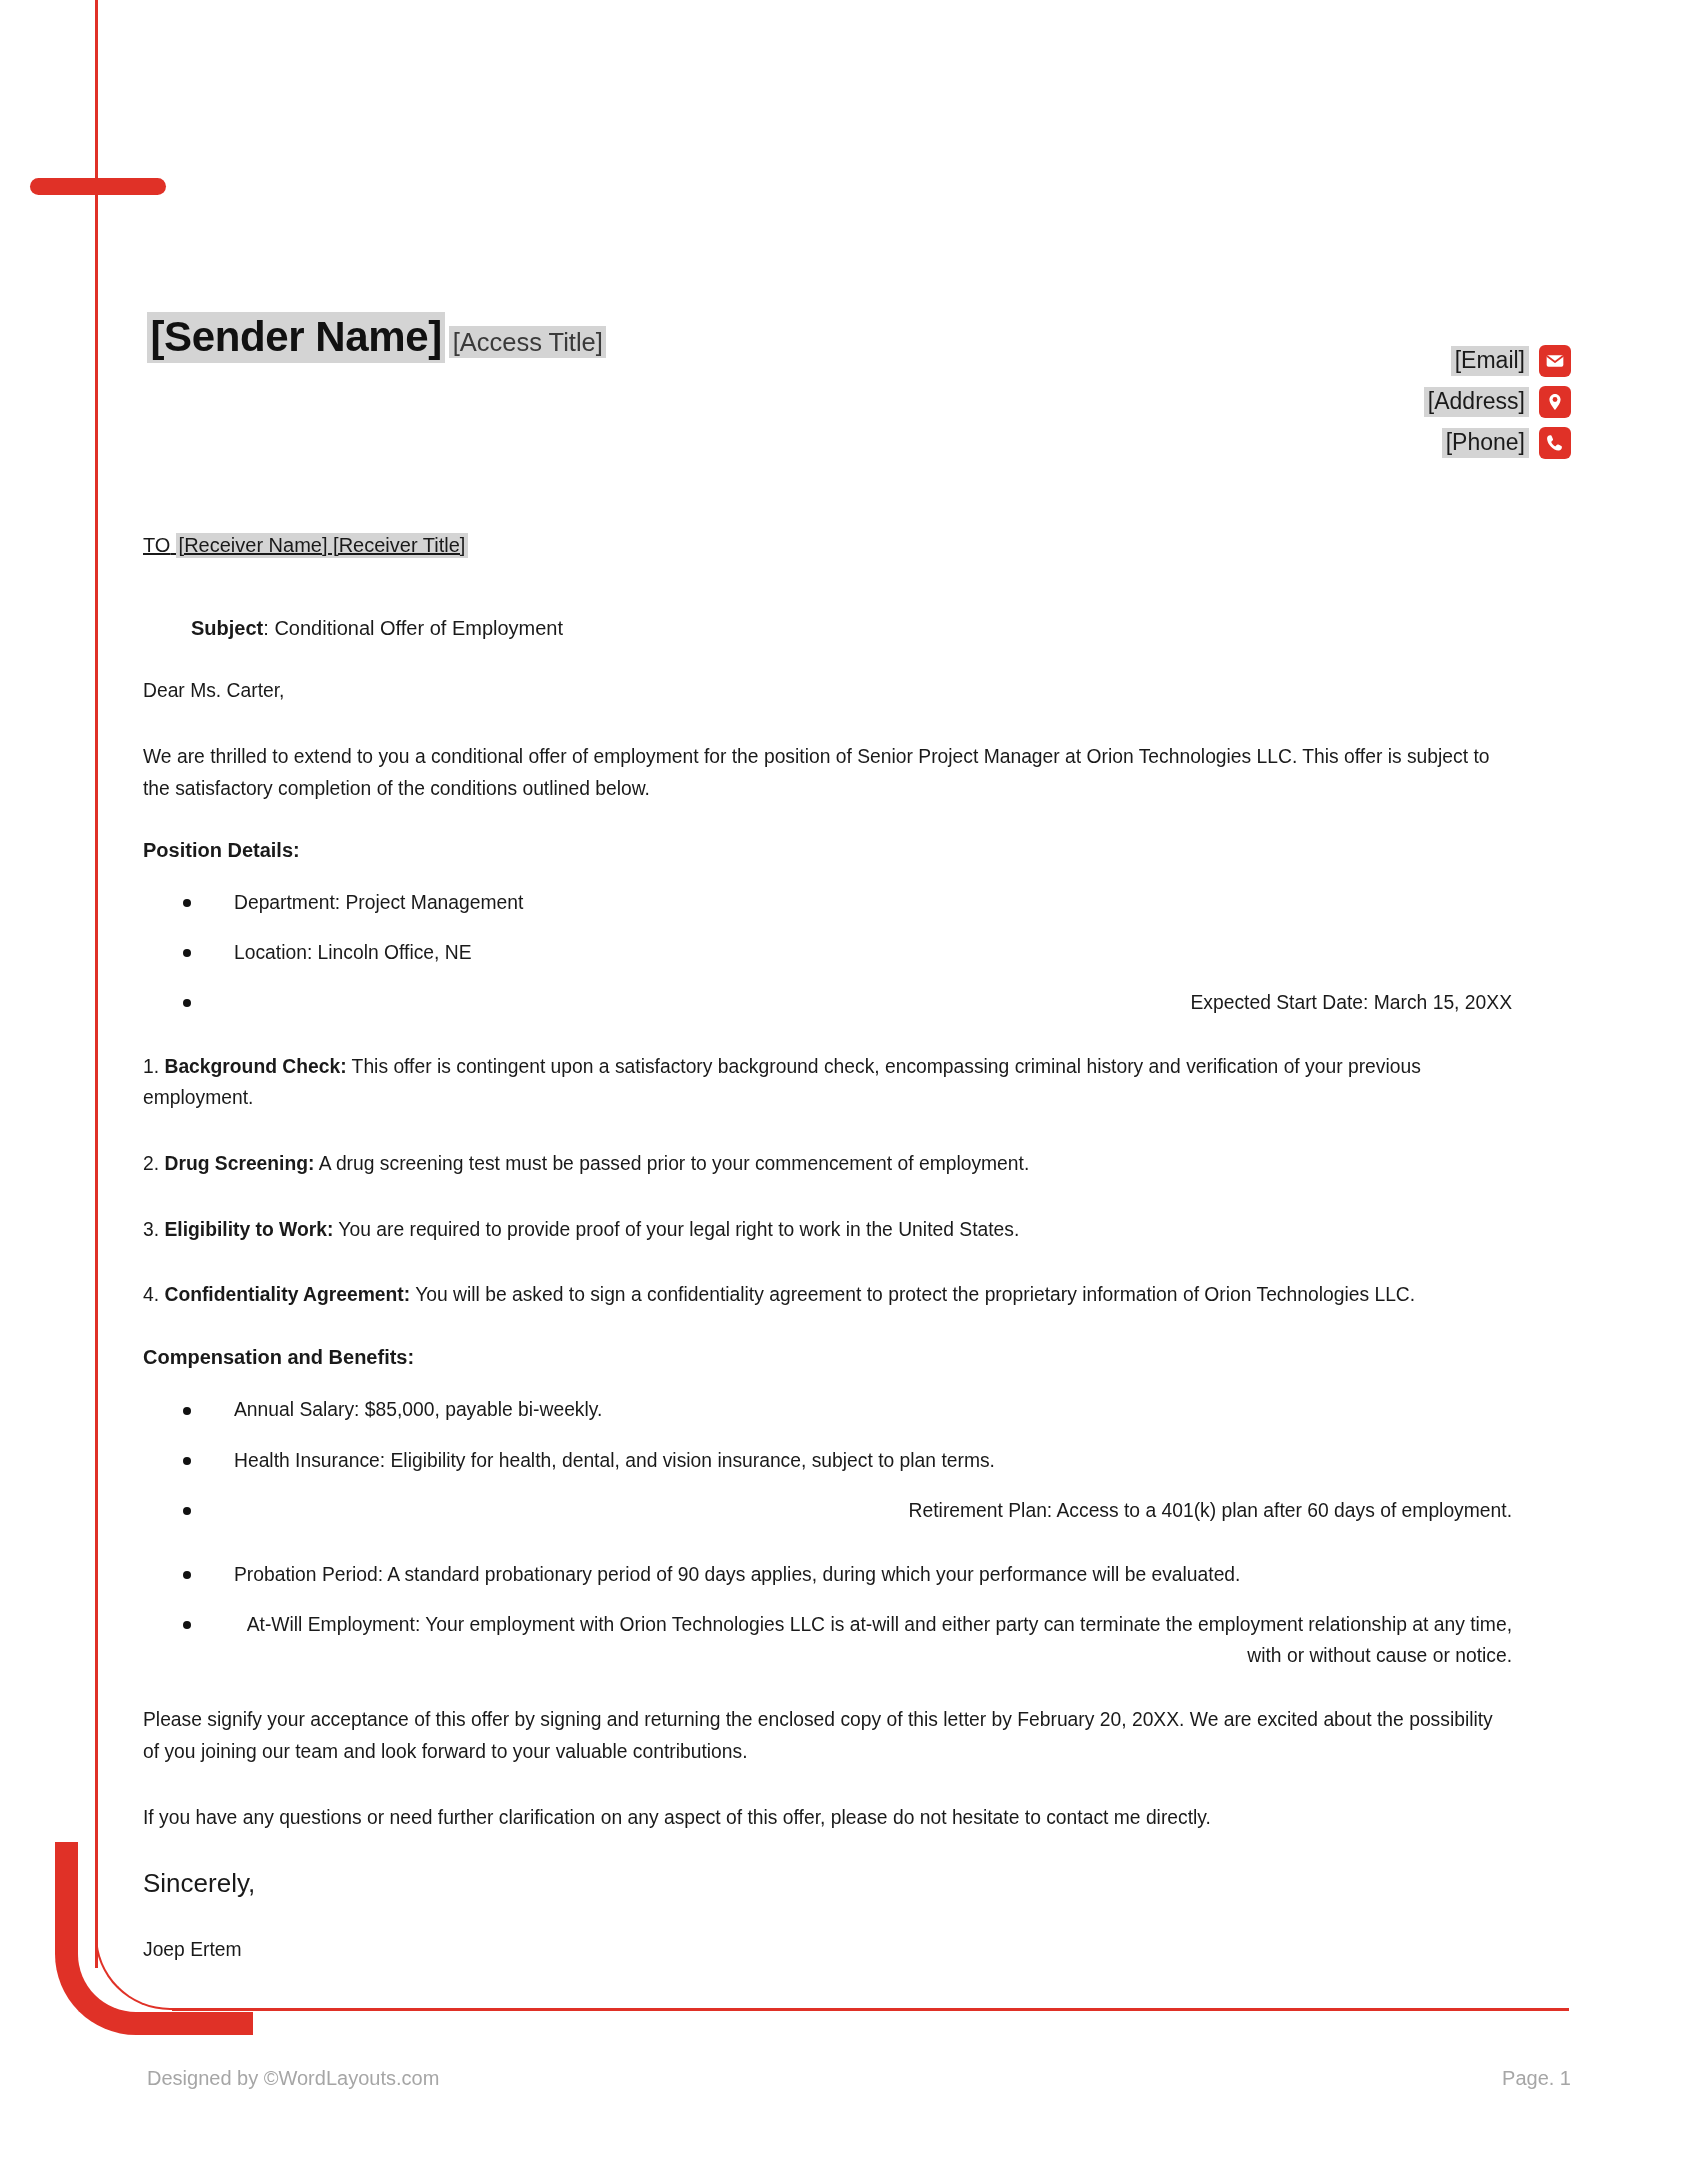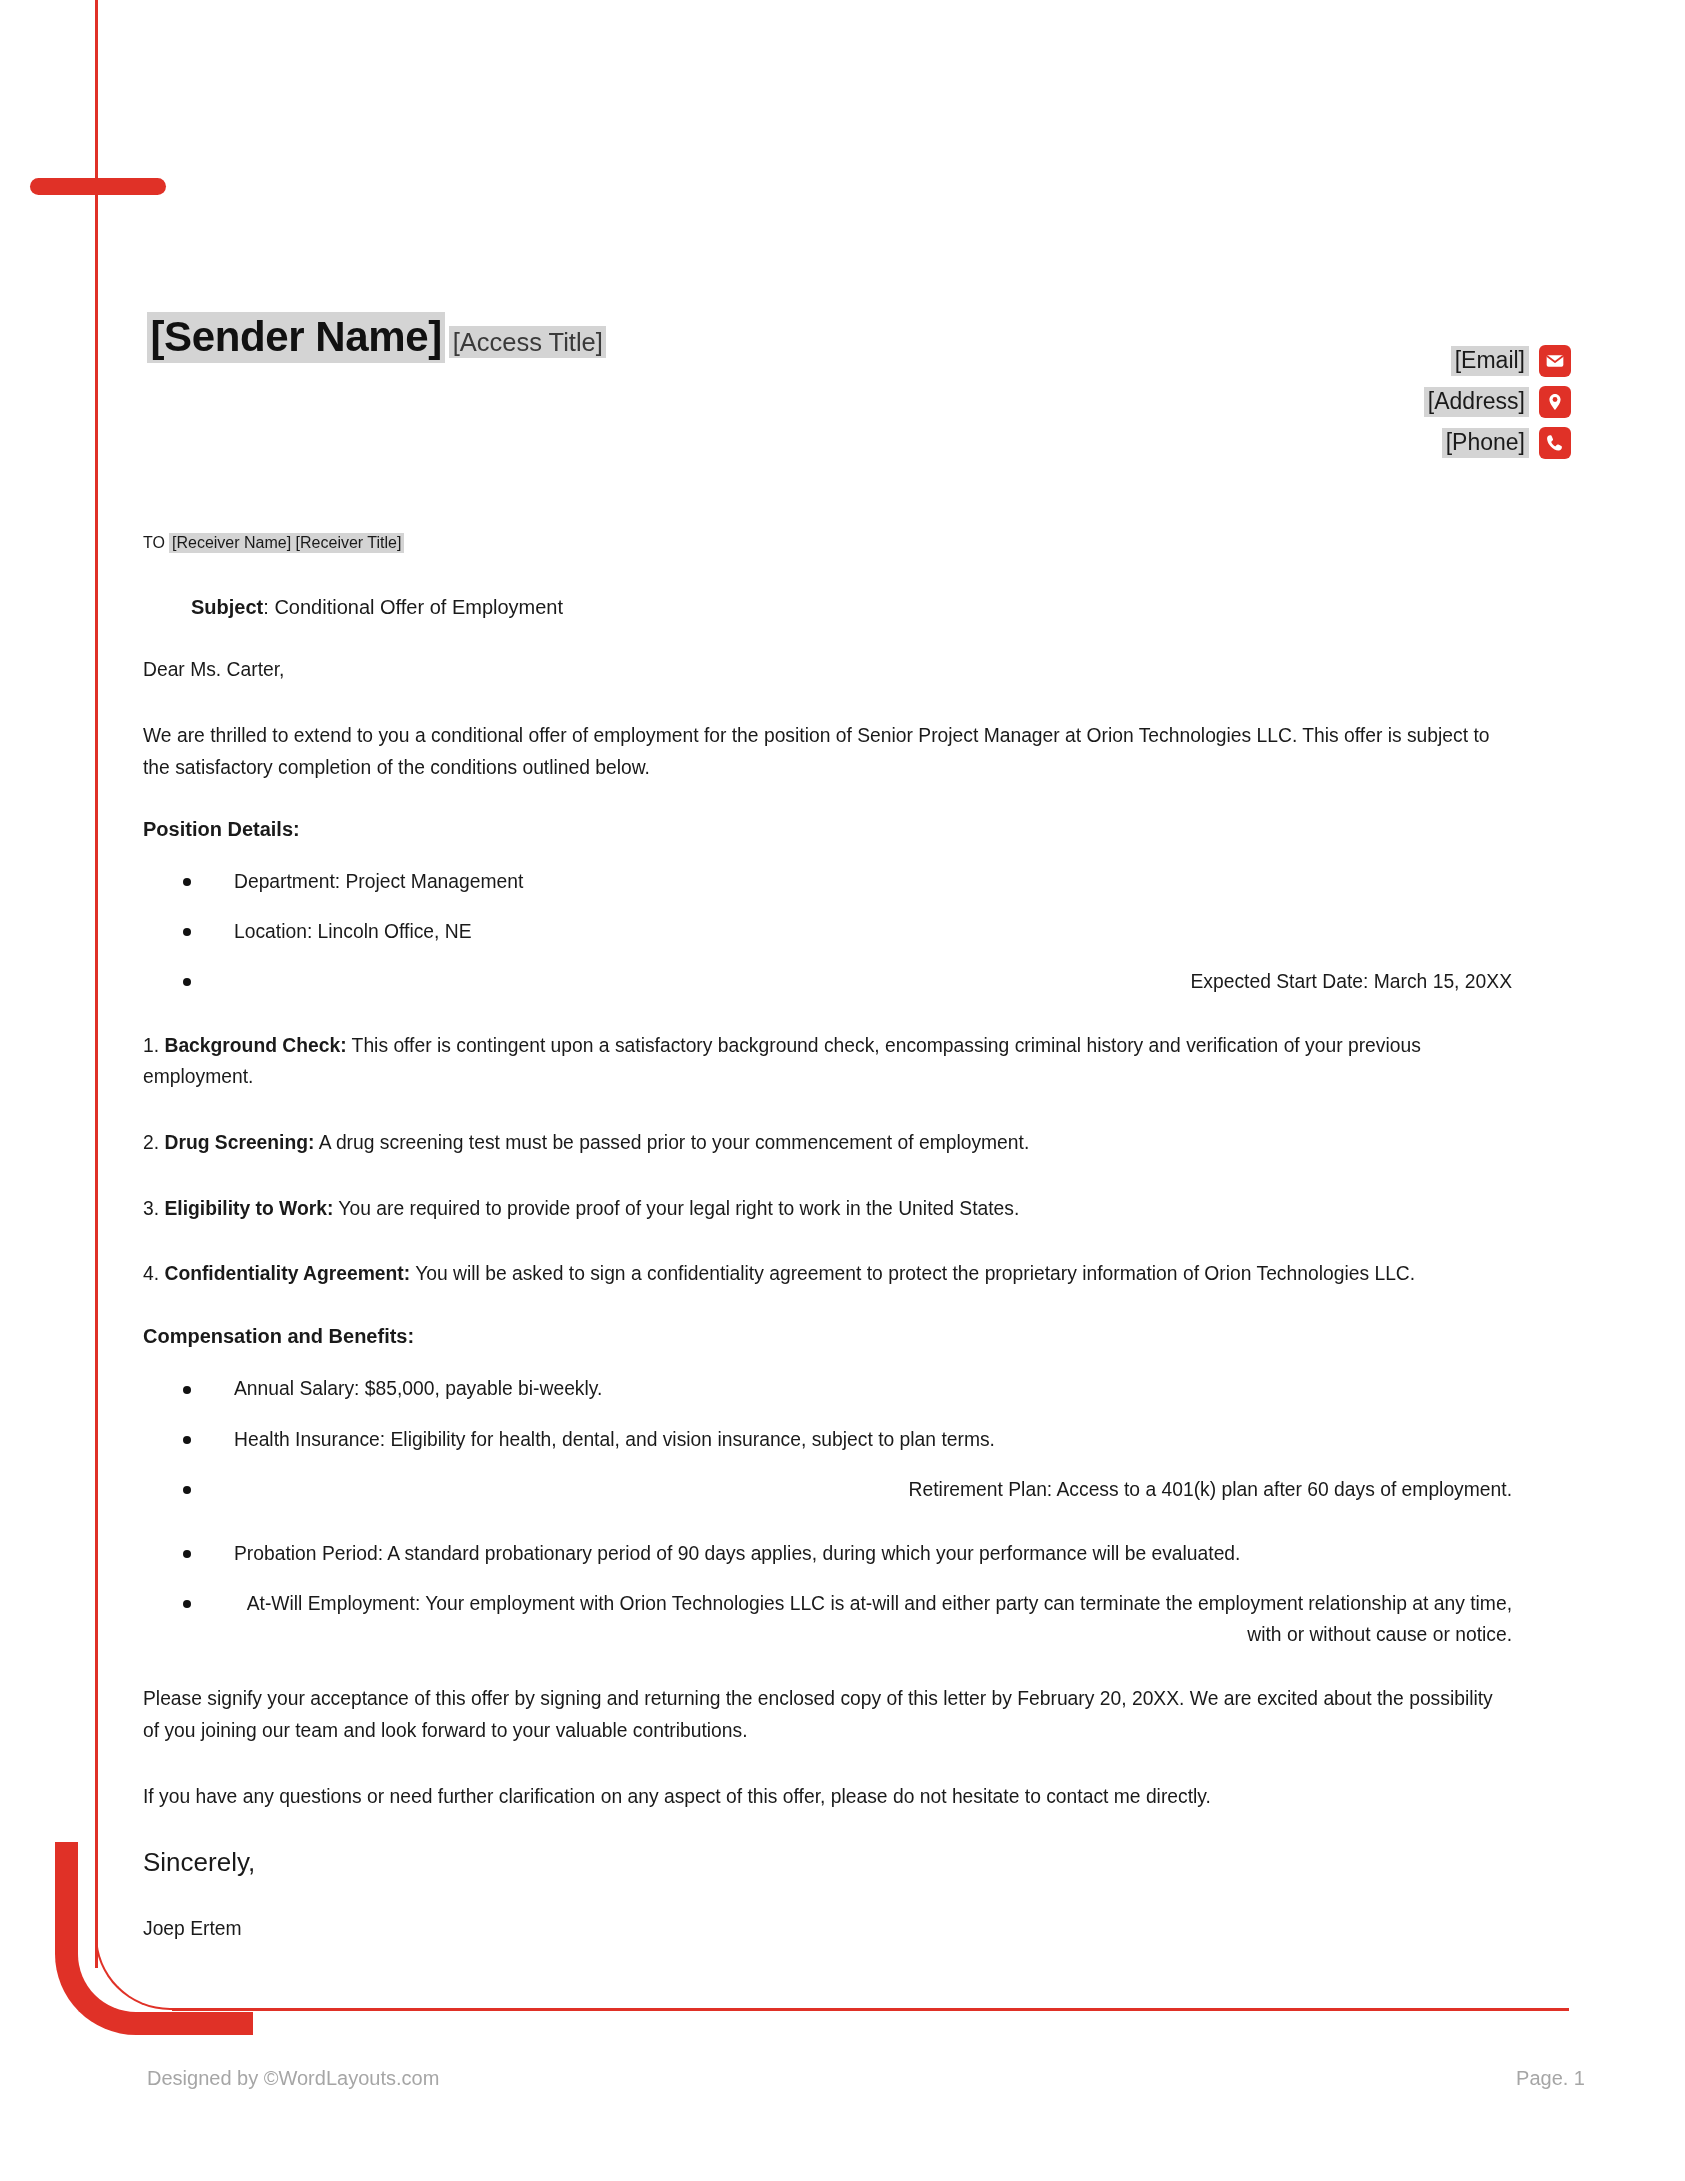--- a/index.html
+++ b/index.html
@@ -141,22 +141,23 @@
 
   
   .content {
     position: absolute;
     left: 143px;
     top: 534px;
     width: 1369px;
     color: #1a1a1a;
   }
   .line-to {
-    font-size: 16px;
-    margin-bottom: 44px;
+    font-size: 20px;
+    margin-bottom: 60px;
+    text-decoration: underline;
   }
   .hl { background: #d4d4d4; padding: 0.9px 2.6px 1.8px 2.6px; }
 
   .para {
     font-size: 19.3px;
     line-height: 1.62;
     margin-bottom: 35px;
     color: #1a1a1a;
   }
   .subject { font-size: 20px; margin-bottom: 35px; margin-left: 48px; }
@@ -197,21 +198,21 @@
   }
   .list-gap-top { margin-top: 30px; }
 
   .sign-off { font-size: 26px; margin-bottom: 40px; }
   .sign-name { font-size: 19.3px; }
 
   
   .footer {
     position: absolute;
     left: 147px;
-    right: 100px;
+    right: 114px;
     top: 2067px;
     display: flex;
     justify-content: space-between;
     align-items: baseline;
     color: #a6a6a6;
     font-size: 20px;
   }
 </style>
 </head>
 <body>

